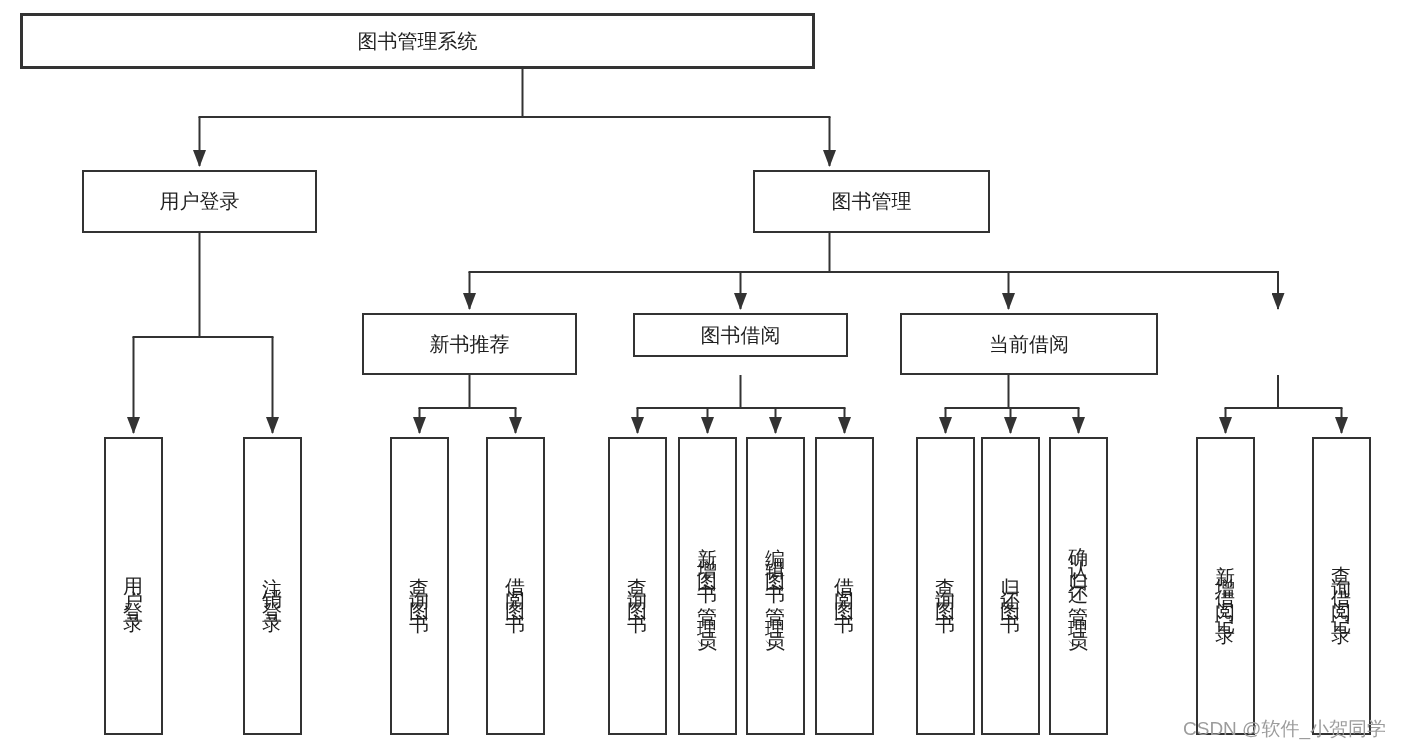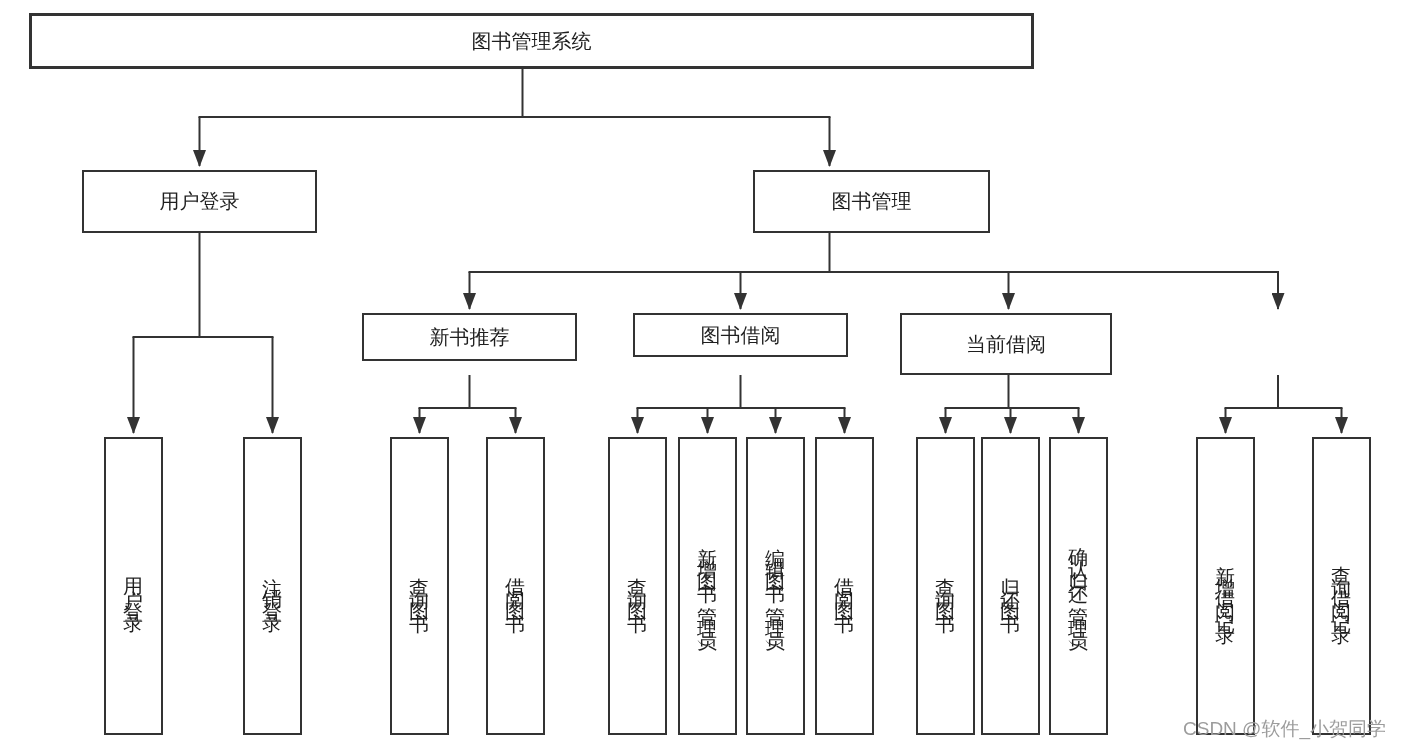--- a/index.html
+++ b/index.html
@@ -96,28 +96,28 @@
     <line x1="945.5" y1="408" x2="945.5" y2="433" marker-end="url(#arw)"></line>
     <line x1="1010.5" y1="408" x2="1010.5" y2="433" marker-end="url(#arw)"></line>
     <line x1="1078.5" y1="408" x2="1078.5" y2="433" marker-end="url(#arw)"></line>
 
     <line x1="1278" y1="375" x2="1278" y2="409"></line>
     <line x1="1224.5" y1="408" x2="1342.5" y2="408"></line>
     <line x1="1225.5" y1="408" x2="1225.5" y2="433" marker-end="url(#arw)"></line>
     <line x1="1341.5" y1="408" x2="1341.5" y2="433" marker-end="url(#arw)"></line>
   </svg>
 
-  <div class="hbox root" style="left:20px; top:13px; width:1005px; height:56px;margin-left:9px;">图书管理系统</div>
+  <div class="hbox root" style="left:20px; top:13px; width:795px; height:56px;">图书管理系统</div>
 
   <div class="hbox" style="left:82px; top:170px; width:235px; height:63px;">用户登录</div>
   <div class="hbox" style="left:753px; top:170px; width:237px; height:63px;">图书管理</div>
 
-  <div class="hbox" style="left:362px; top:313px; width:215px; height:48px;">新书推荐</div>
+  <div class="hbox" style="left:362px; top:313px; width:215px; height:62px;">新书推荐</div>
   <div class="hbox" style="left:633px; top:313px; width:215px; height:44px;">图书借阅</div>
-  <div class="hbox" style="left:900px; top:313px; width:212px; height:62px;">当前借阅</div>
+  <div class="hbox" style="left:900px; top:313px; width:258px; height:62px;">当前借阅</div>
 
   <div class="vbox" style="left:104px;">
     <span>用户登录</span>
   </div>
   <div class="vbox" style="left:243px;">
     <span>注销登录</span>
   </div>
 
   <div class="vbox" style="left:390px;">
     <span>查询图书</span>

